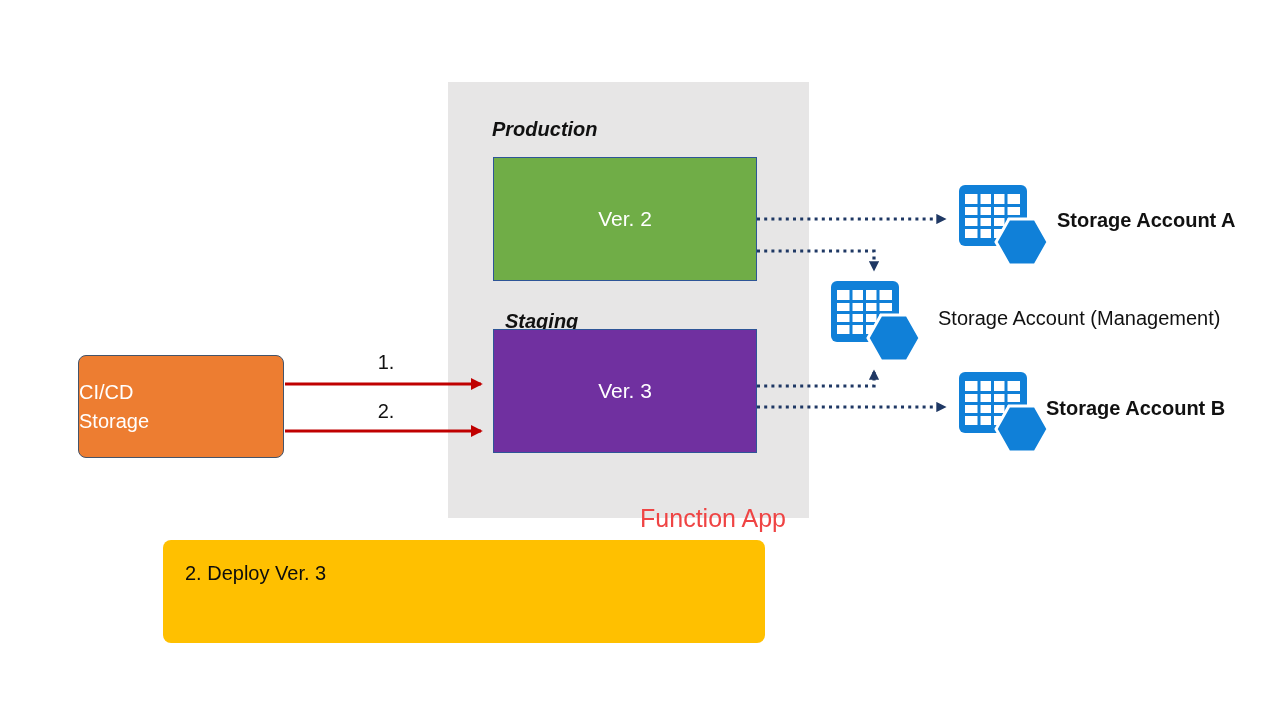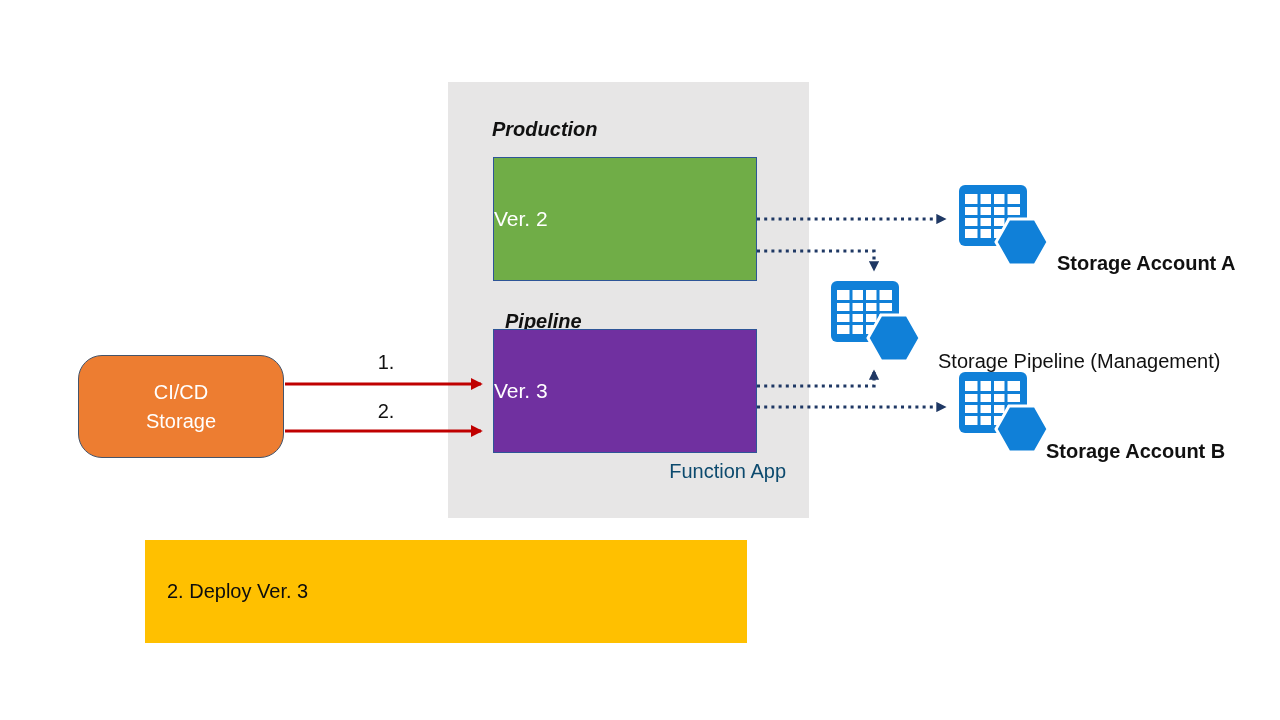--- a/index.html
+++ b/index.html
@@ -13,43 +13,43 @@
   html,body{margin:0;padding:0;}
   body{background:#fff;font-family:"Liberation Sans",sans-serif;}
   .stage{position:relative;width:1268px;height:720px;background:var(--canvas-bg);overflow:hidden;}
 
   .panel{position:absolute;left:448px;top:82px;width:361px;height:436px;background:var(--panel-bg);}
 
   .section-label{position:absolute;font-size:20px;font-weight:bold;font-style:italic;color:var(--text-dark);white-space:nowrap;}
   .production-label{left:492px;top:118px;}
   .staging-label{left:505px;top:310px;}
 
-  .slot{position:absolute;left:493px;width:264px;height:124px;display:flex;align-items:center;
+  .slot{position:absolute;left:493px;width:264px;height:124px;display:flex;align-items:center;justify-content:center;
         color:var(--text-white);font-size:21px;border:1px solid var(--slot-border);box-sizing:border-box;}
   .slot.production{top:157px;background:var(--production-green);}
   .slot.staging{top:329px;background:var(--staging-purple);}
 
-  .function-app-label{position:absolute;right:482px;top:460px;font-size:20px;color:#0c4a6e;white-space:nowrap;}
+  .function-app-label{position:absolute;right:482px;top:504px;font-size:25px;color:#ef4444;white-space:nowrap;}
 
-  .cicd{position:absolute;left:78px;top:355px;width:206px;height:103px;border-radius:24px;
+  .cicd{position:absolute;left:78px;top:355px;width:206px;height:103px;border-radius:8px;
         background:var(--pipeline-orange);border:1.5px solid var(--pipeline-border);box-sizing:border-box;
-        display:flex;flex-direction:column;align-items:center;justify-content:center;
+        display:flex;flex-direction:column;justify-content:center;
         color:var(--text-white);font-size:20px;line-height:1.45;}
 
   .step-label{position:absolute;width:36px;text-align:center;font-size:20px;color:var(--text-dark);}
   .step-1{left:368px;top:351px;}
   .step-2{left:368px;top:400px;}
 
-  .storage-label{position:absolute;font-size:20px;color:var(--text-dark);white-space:nowrap;margin-top:43px;}
+  .storage-label{position:absolute;font-size:20px;color:var(--text-dark);white-space:nowrap;}
   .storage-label.strong{font-weight:bold;}
   .label-a{left:1057px;top:209px;}
   .label-mgmt{left:938px;top:307px;}
   .label-b{left:1046px;top:397px;}
 
-  .callout{position:absolute;left:145px;top:540px;width:602px;height:103px;background:var(--callout-yellow);box-sizing:border-box;padding:40px 0 0 22px;}
+  .callout{position:absolute;left:163px;top:540px;width:602px;height:103px;background:var(--callout-yellow);box-sizing:border-box;padding:22px 0 0 22px;border-radius:8px;}
   .callout-text{font-size:20px;color:#0d0d0d;}
 
   .overlay{position:absolute;left:0;top:0;width:1280px;height:720px;pointer-events:none;}
   .red-line{stroke:var(--deploy-arrow-red);stroke-width:3;fill:none;}
   .navy-line{stroke:var(--data-arrow-navy);stroke-width:3.2;fill:none;stroke-dasharray:3 4.2;stroke-linecap:butt;}
   .mk-red{fill:var(--deploy-arrow-red);}
   .mk-navy{fill:var(--data-arrow-navy);}
 
   .storage-icon{position:absolute;width:92px;height:86px;}
   .icon-a{left:958px;top:184px;}
@@ -65,21 +65,21 @@
 <div class="stage">
 
   <div class="panel"></div>
 
   <div class="section-label production-label">Production</div>
 
   <div class="slot production">
     <span>Ver. 2</span>
   </div>
 
-  <div class="section-label staging-label">Pipeline</div>
+  <div class="section-label staging-label">Staging</div>
 
   <div class="slot staging">
     <span>Ver. 3</span>
   </div>
 
   <div class="function-app-label">Function App</div>
 
   <div class="cicd">
     <span>CI/CD</span>
     <span>Storage</span>
@@ -119,21 +119,21 @@
   </svg>
 
   <svg class="storage-icon icon-a" viewBox="0 0 92 86">
     <use href="#storage-icon"></use>
   </svg>
   <div class="storage-label strong label-a">Storage Account A</div>
 
   <svg class="storage-icon icon-mgmt" viewBox="0 0 92 86">
     <use href="#storage-icon"></use>
   </svg>
-  <div class="storage-label label-mgmt">Storage Pipeline (Management)</div>
+  <div class="storage-label label-mgmt">Storage Account (Management)</div>
 
   <svg class="storage-icon icon-b" viewBox="0 0 92 86">
     <use href="#storage-icon"></use>
   </svg>
   <div class="storage-label strong label-b">Storage Account B</div>
 
   <div class="callout">
     <span class="callout-text">2. Deploy Ver. 3</span>
   </div>
 

